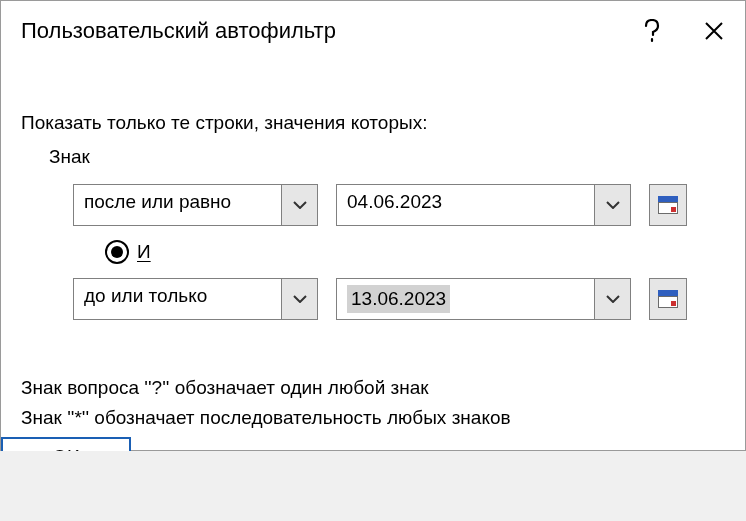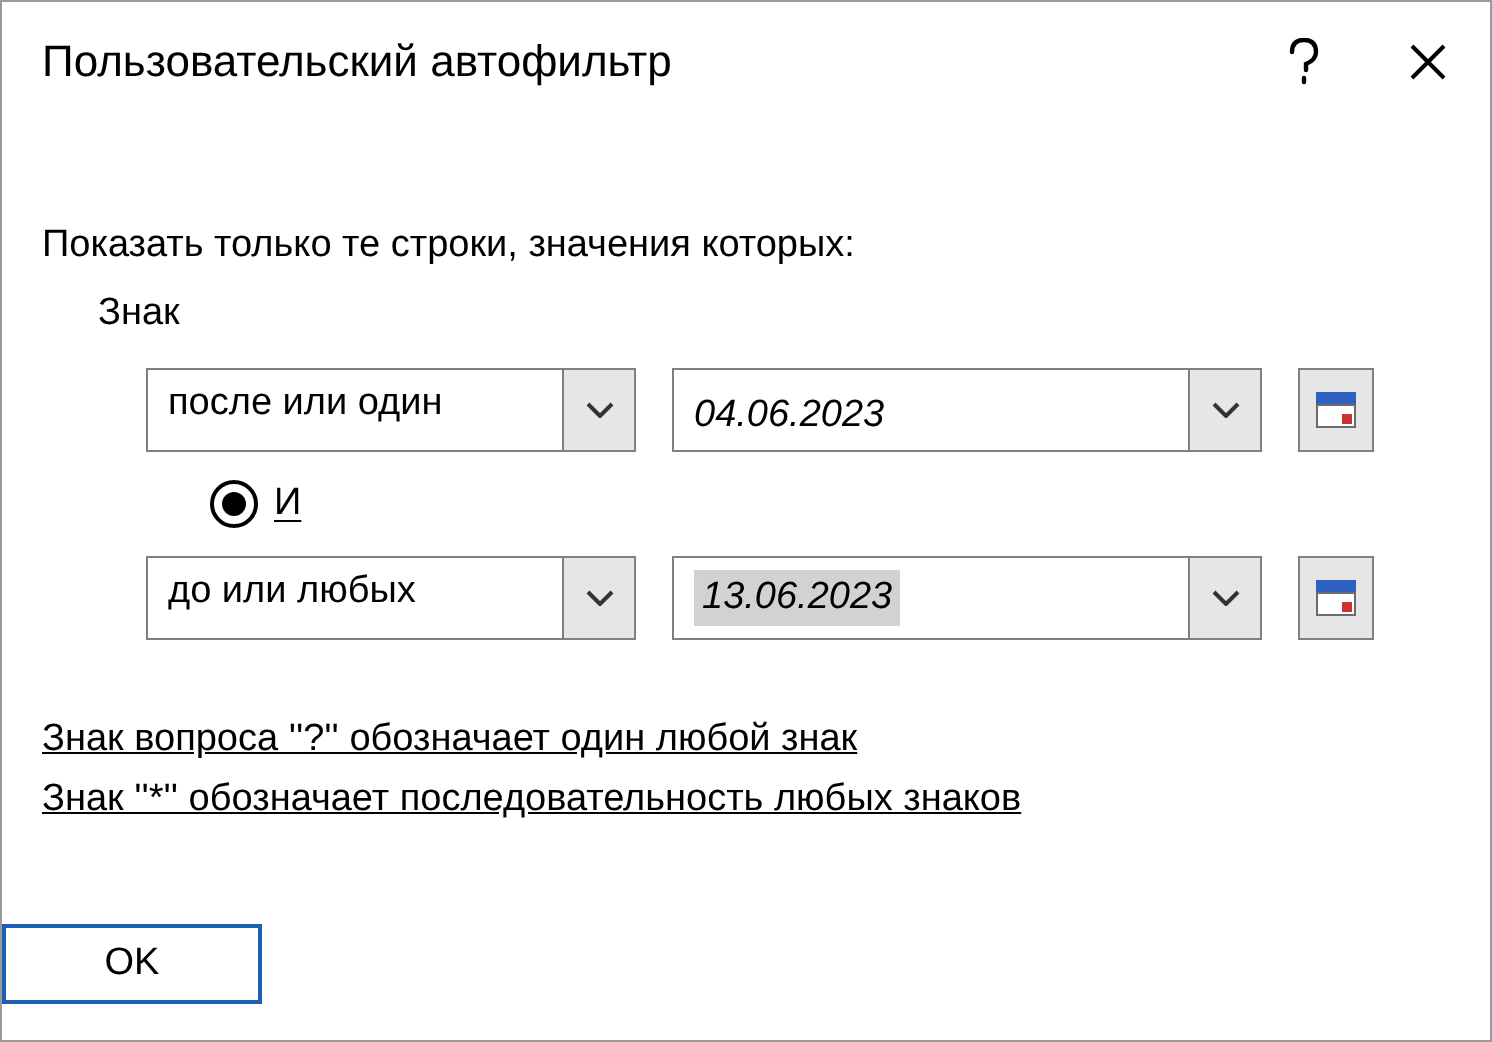--- a/index.html
+++ b/index.html
@@ -5,21 +5,21 @@
   * { box-sizing: border-box; }
   html, body {
     margin: 0; padding: 0;
     font-family: "Segoe UI", Tahoma, sans-serif;
     font-size: 16px;
     background: #f0f0f0;
   }
   .dialog {
     position: relative;
     width: 746px;
-    height: 521px;
+    height: 451px;
     background: #ffffff;
     border: 1px solid #9a9a9a;
     box-shadow: 2px 2px 6px rgba(0,0,0,0.15);
     display: flex;
     flex-direction: column;
   }
   .titlebar {
     height: 60px;
     display: flex;
     align-items: center;
@@ -92,22 +92,21 @@
     margin: 6px 4px 6px 10px;
     padding: 0 4px;
     line-height: 28px;
     display: inline-block;
     flex: 0 0 auto;
   }
   .combo.val .text-wrap {
     flex: 1;
     padding: 0;
     display: flex;
-    align-items: center;
-    font-style: italic;
+    align-items: flex-start;
   }
   .combo .drop {
     width: 36px;
     background: #e6e6e6;
     border-left: 1px solid #808080;
     display: flex;
     align-items: center;
     justify-content: center;
   }
   .drop svg { display: block; }
@@ -152,22 +151,21 @@
     background: #000;
     border-radius: 50%;
   }
   .radio .lbl {
     font-size: 19px;
     text-decoration: underline;
     text-underline-offset: 3px;
   }
 
   .hints {
-    margin-top: 39px;
-    text-decoration: underline;
+    margin-top: 57px;
   }
   .hint-line {
     font-size: 19px;
     margin-bottom: 8px;
   }
 
   .footer {
     height: 76px;
     display: flex;
     justify-content: flex-start;
@@ -210,21 +208,21 @@
     </div>
   </div>
 
   <div class="body">
 
     <div class="instruction">Показать только те строки, значения которых:</div>
     <div class="field-label">Знак</div>
 
     <div class="criteria-row">
       <div class="combo cond">
-        <div class="combo-text">после или один</div>
+        <div class="combo-text">после или равно</div>
         <div class="drop">
           <svg width="14" height="8" viewBox="0 0 14 8">
             <path d="M1 1 L7 7 L13 1" stroke="#333" stroke-width="2" fill="none"></path>
           </svg>
         </div>
       </div>
       <div class="combo val">
         <div class="text-wrap">
           <div class="combo-text">04.06.2023</div>
         </div>
@@ -247,21 +245,21 @@
       <div class="radio">
         <div class="circle">
             <div class="dot"></div>
           </div>
         <div class="lbl">И</div>
       </div>
     </div>
 
     <div class="criteria-row">
       <div class="combo cond">
-        <div class="combo-text">до или любых</div>
+        <div class="combo-text">до или только</div>
         <div class="drop">
           <svg width="14" height="8" viewBox="0 0 14 8">
             <path d="M1 1 L7 7 L13 1" stroke="#333" stroke-width="2" fill="none"></path>
           </svg>
         </div>
       </div>
       <div class="combo val">
         <div class="text-wrap" style="padding-left:0;">
           <span class="combo-text highlighted">13.06.2023</span>
         </div>

